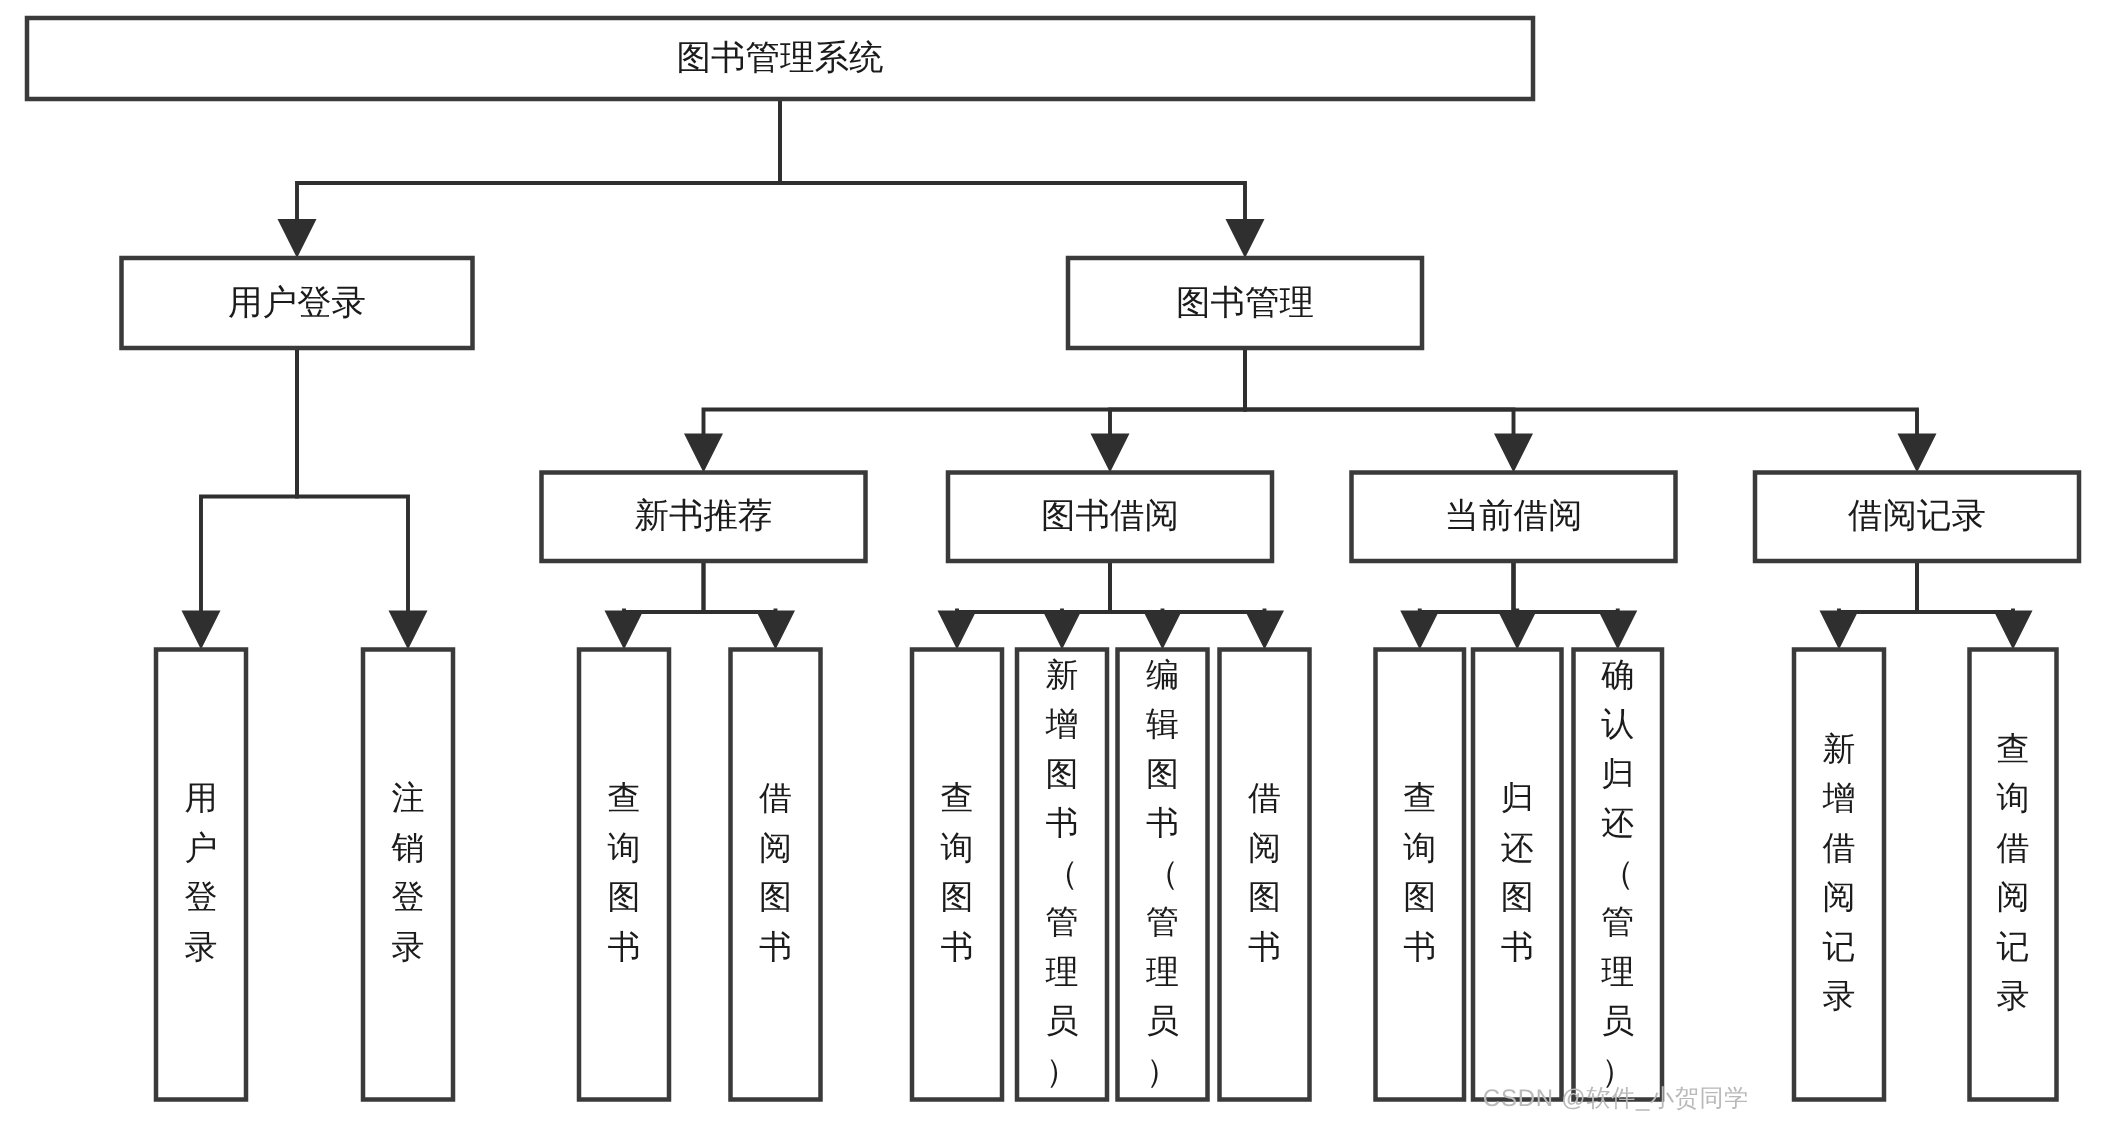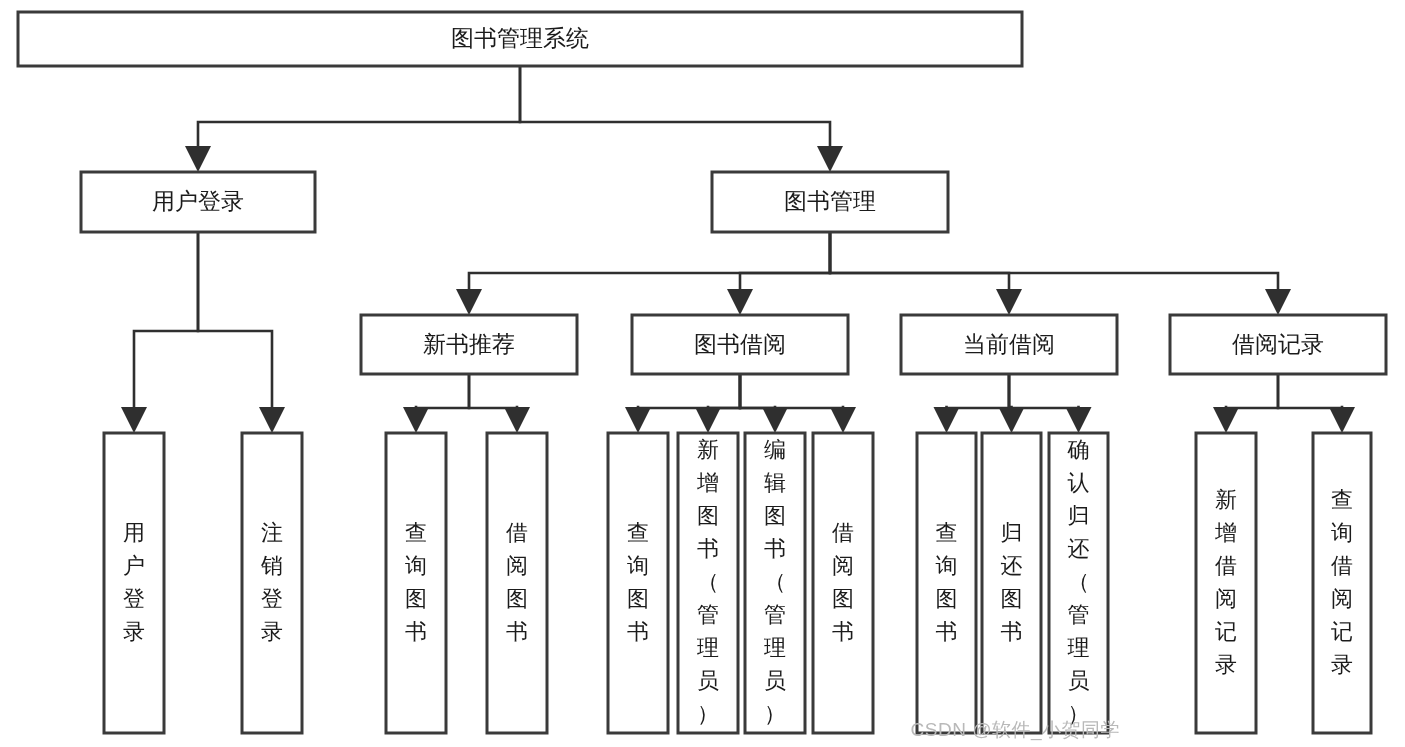--- a/index.html
+++ b/index.html
@@ -2,37 +2,37 @@
 <html><head>
 <meta charset="utf-8">
 <title>图书管理系统</title>
 <style>
   html,body{margin:0;padding:0;background:#ffffff;}
   body{
     width:1405px;height:747px;
     font-family:"Liberation Sans","DejaVu Sans",sans-serif;
     overflow:hidden;
   }
-  #diagram-root{position:relative;width:1128px;height:747px;background:#fff;}
+  #diagram-root{position:relative;width:1128px;height:747px;background:#fff;padding-left:46px;}
   svg#flowchart{position:absolute;left:0;top:0;width:1405px;height:747px;display:block;}
   .node-rect{fill:#ffffff;stroke:#3a3a3a;stroke-width:3;}
   .edge-line{stroke:#2f2f2f;stroke-width:2.6;fill:none;stroke-linecap:square;}
   .arrow-head{fill:#2f2f2f;stroke:none;}
   .node-label{
     font-family:"Liberation Sans","DejaVu Sans",sans-serif;
     fill:#1b1b1b;
     text-anchor:middle;
     dominant-baseline:middle;
   }
   .label-h{font-size:23px;}
   .label-v{font-size:22px;}
   .watermark{
     position:absolute;
     right:8px;bottom:4px;
-    font-size:19px;
+    font-size:16px;
     color:#b9b9b9;
     font-family:"Liberation Sans","DejaVu Sans",sans-serif;
     letter-spacing:.5px;
     white-space:nowrap;
     user-select:none;
   }
 </style>
 </head>
 <body>
 

